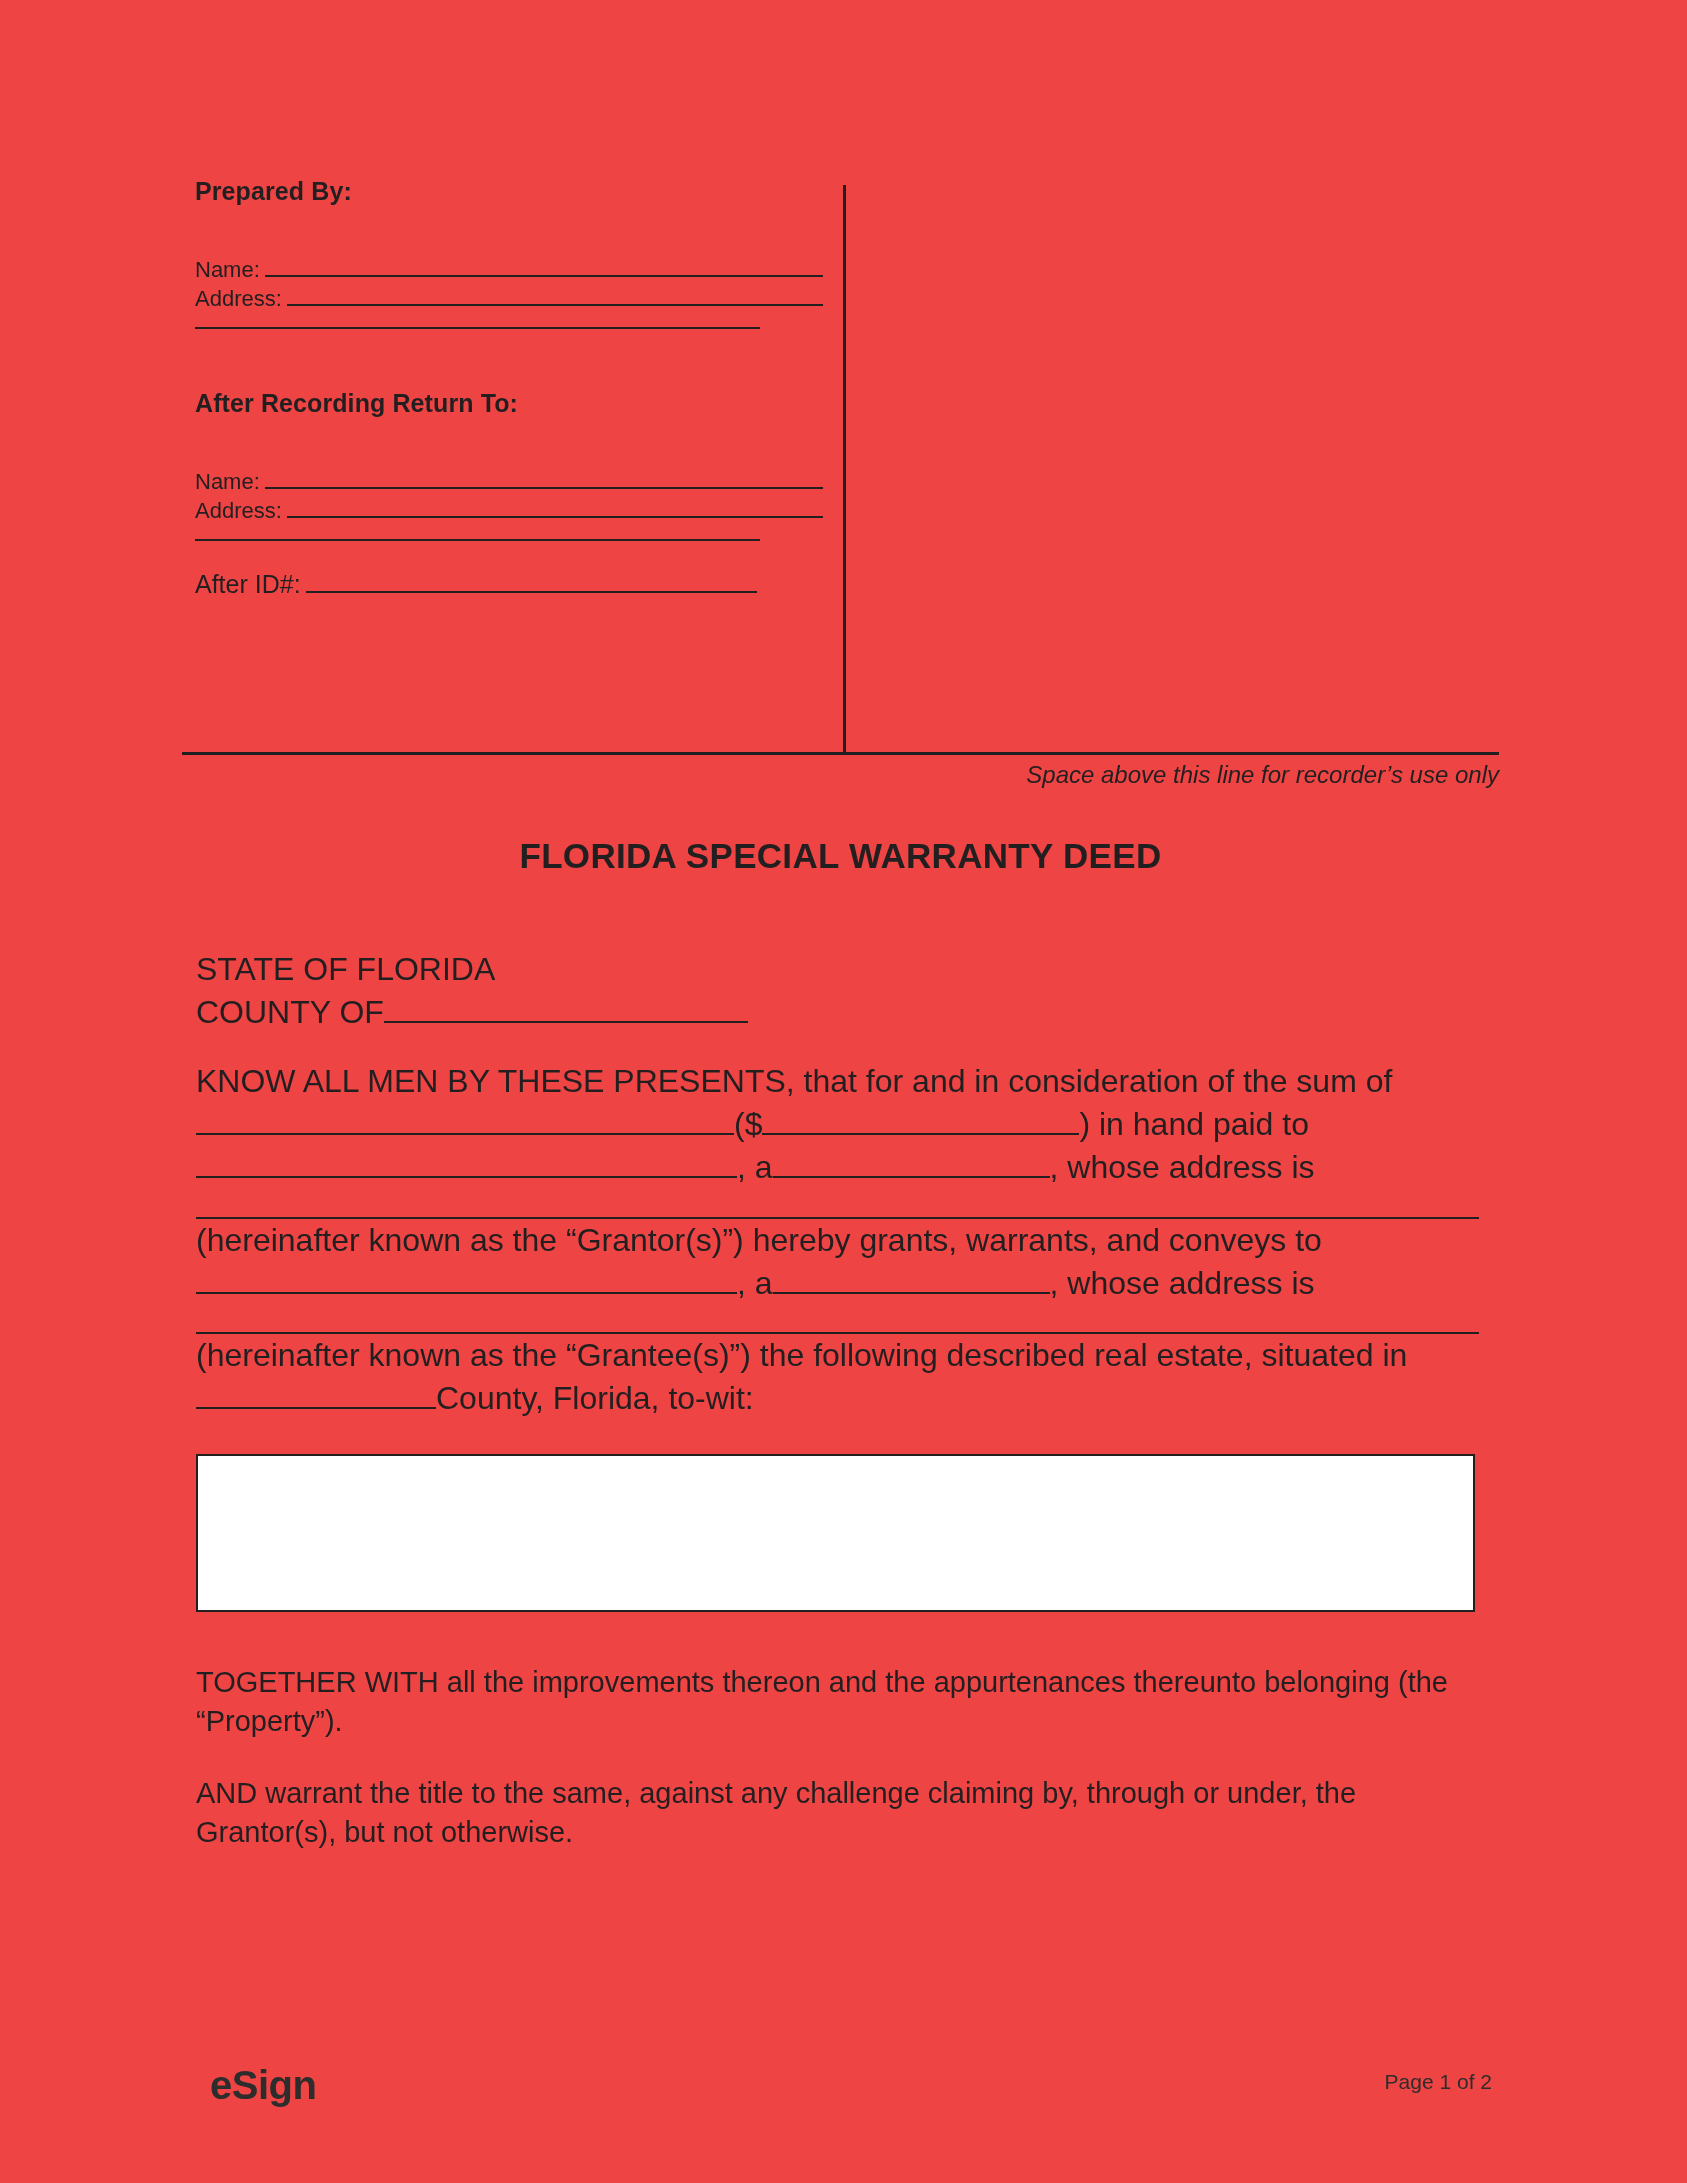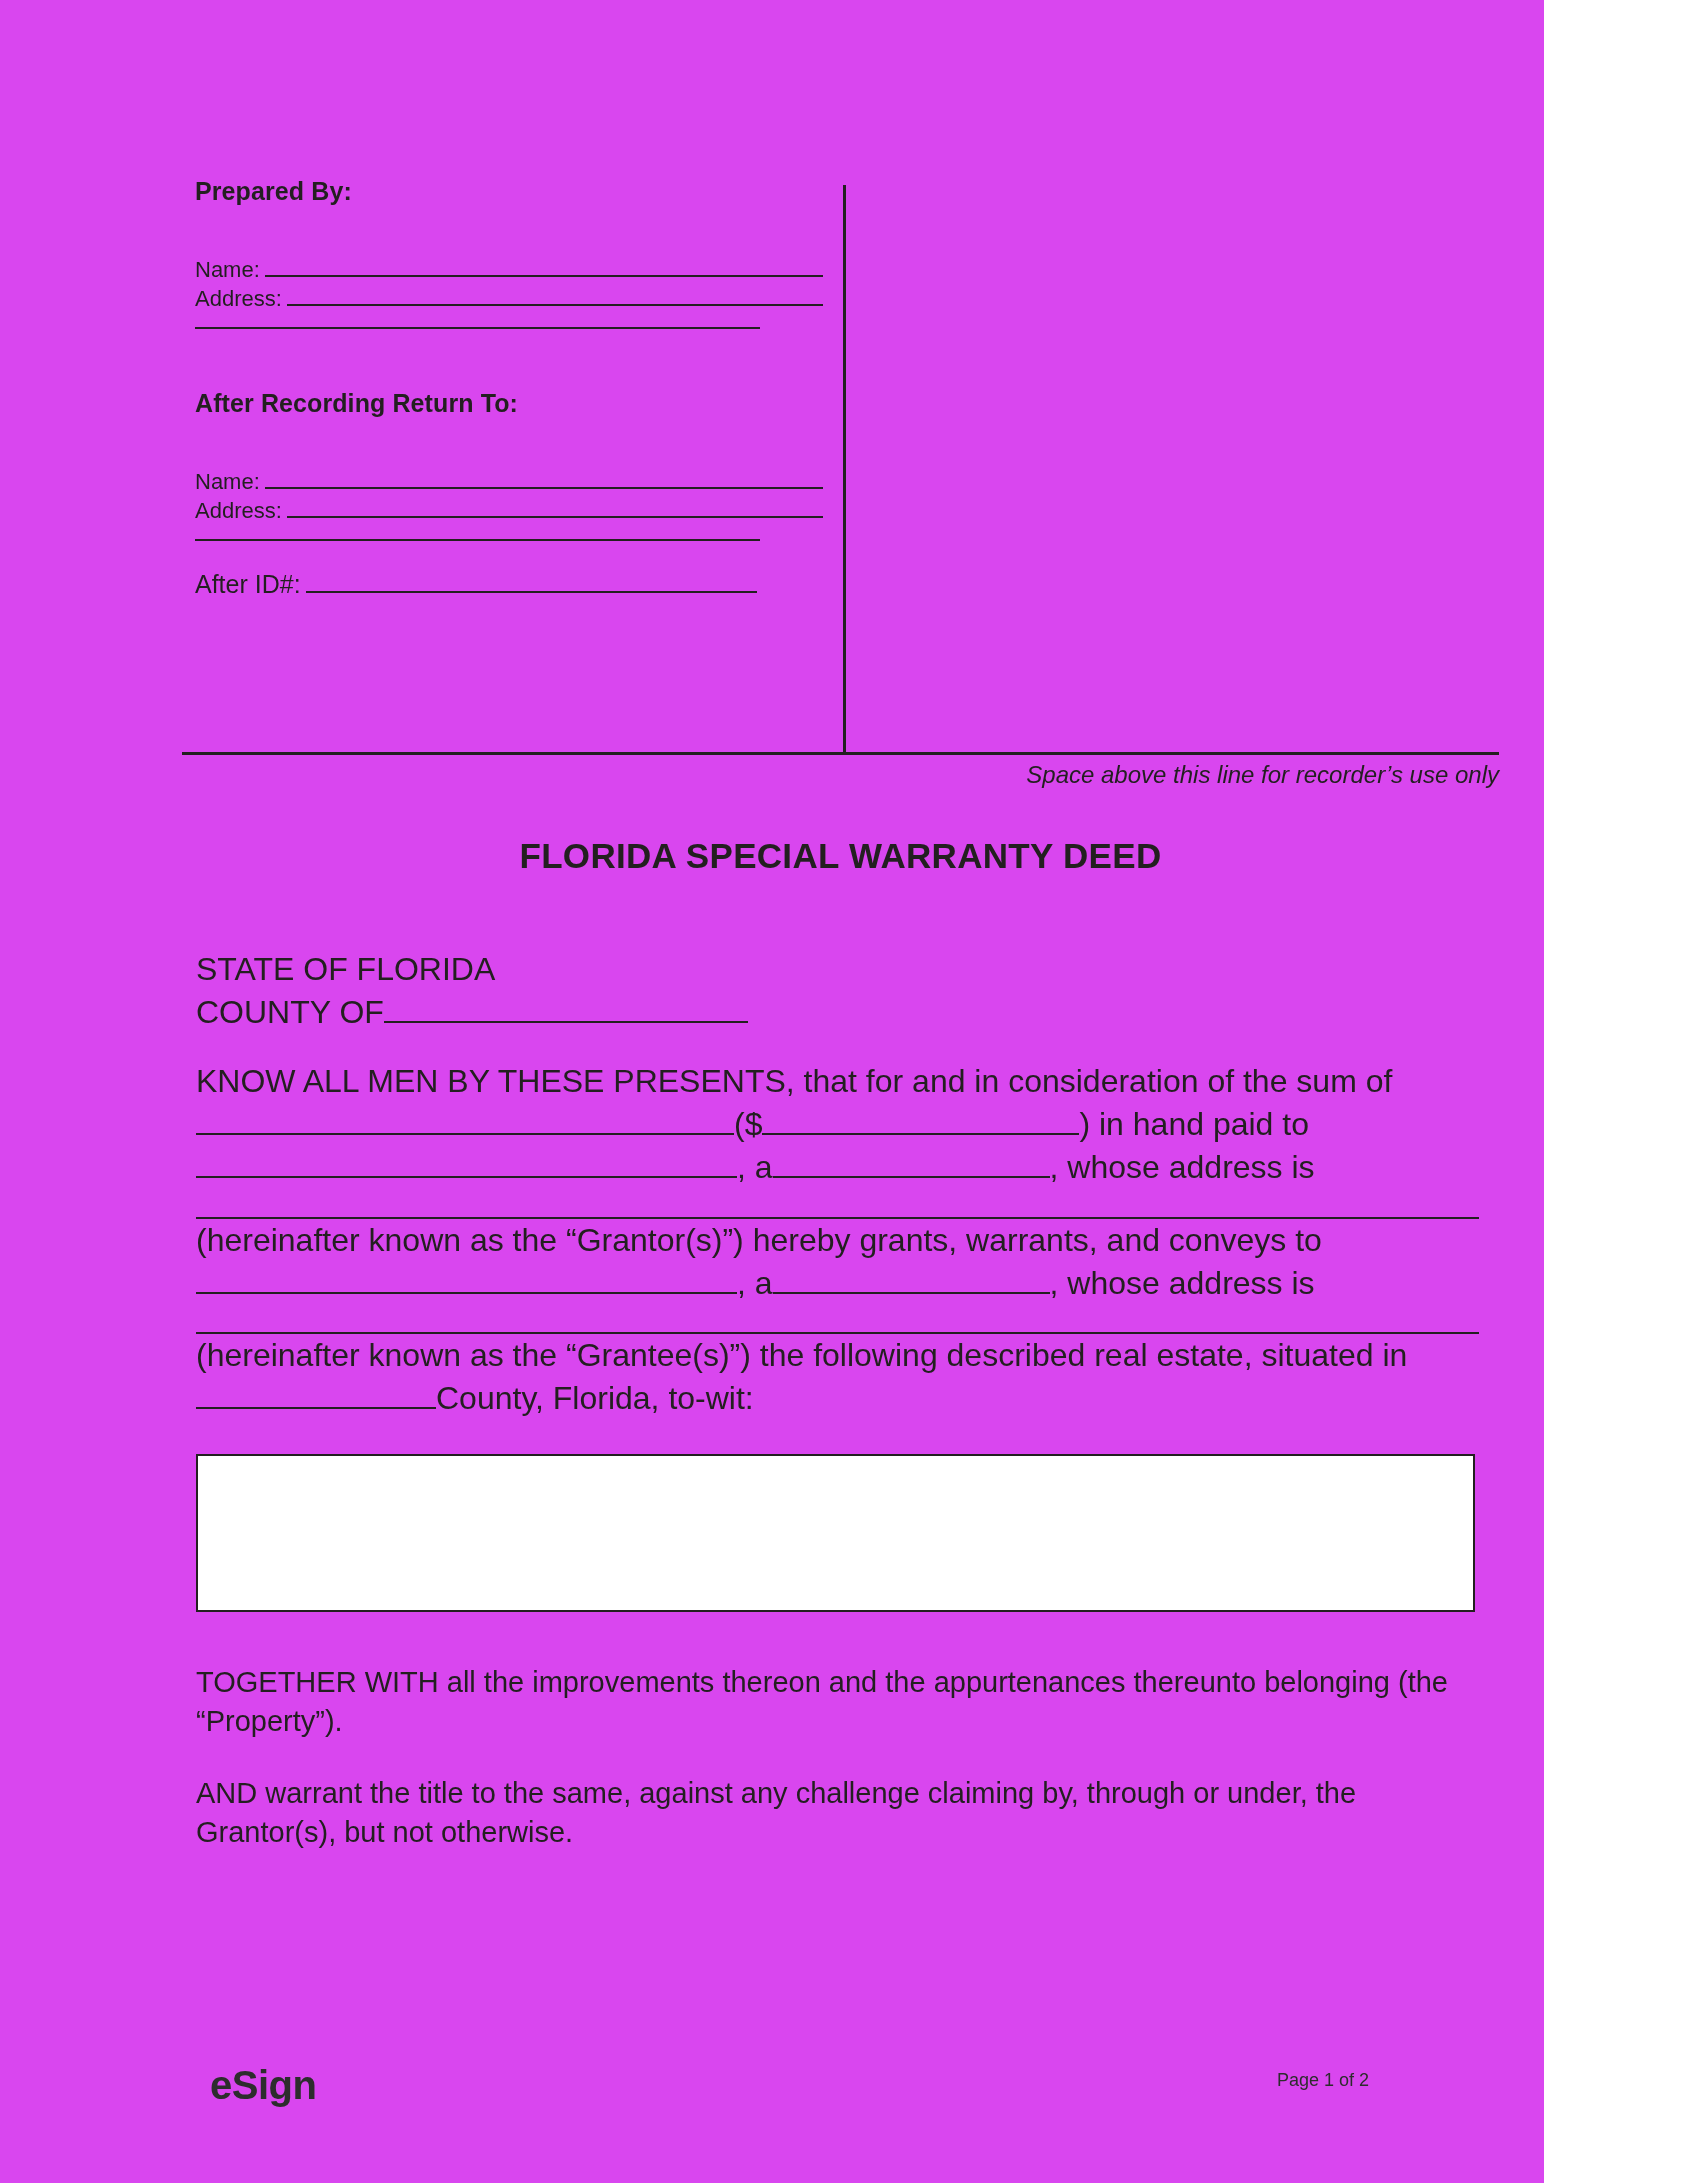--- a/index.html
+++ b/index.html
@@ -6,23 +6,23 @@
     margin: 0;
     padding: 0;
     background: #ffffff;
   }
   body {
     font-family: "Liberation Sans", sans-serif;
     color: #231f20;
   }
   .page {
     position: relative;
-    width: 1544px;
+    width: 1687px;
     height: 2183px;
-    background: #d946ef;
+    background: #ef4444;
     box-sizing: border-box;
     overflow: hidden;
   }
 
   
   .recorder-block {
     position: absolute;
     left: 182px;
     top: 179px;
     width: 1317px;
@@ -195,23 +195,23 @@
     left: 210px;
     top: 2063px;
     font-family: "Liberation Sans", sans-serif;
     font-weight: bold;
     font-size: 40px;
     letter-spacing: -0.5px;
     color: #2d2d2d;
   }
   .footer-page {
     position: absolute;
-    right: 175px;
+    right: 195px;
     top: 2070px;
-    font-size: 18px;
+    font-size: 21px;
     color: #2d2d2d;
   }
 </style>
 </head>
 <body>
 
 <div class="page">
 
   <div class="recorder-block">
 

